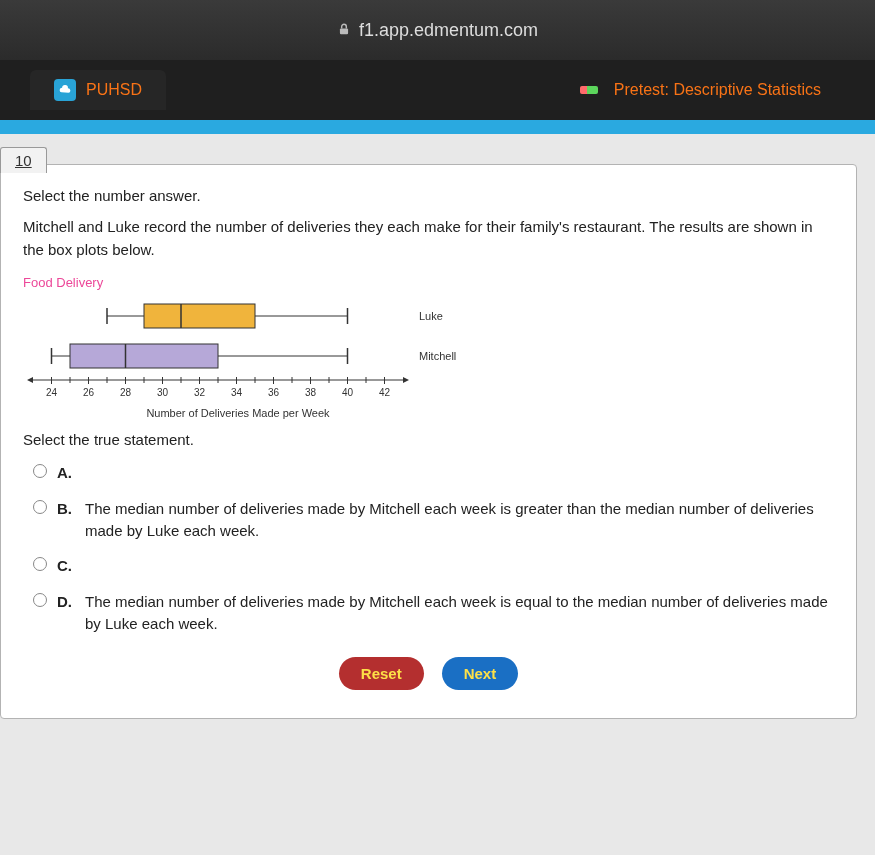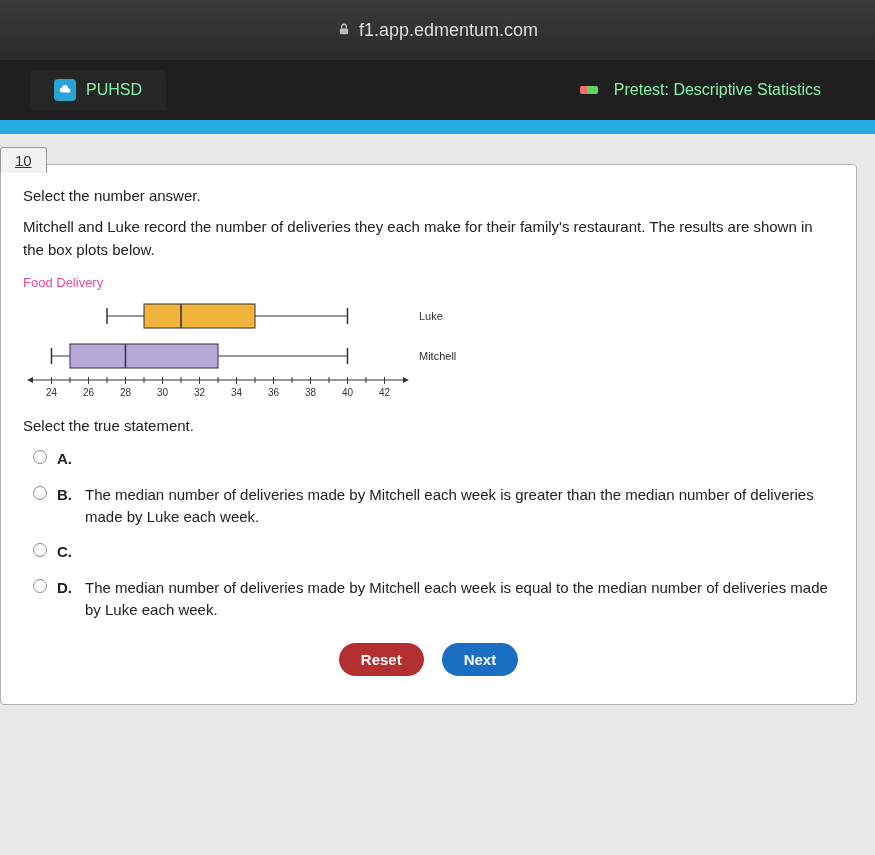--- a/index.html
+++ b/index.html
@@ -1,19 +1,19 @@
 <!DOCTYPE html>
 <html><head>
 <meta charset="utf-8">
 <style>
 * { box-sizing: border-box; margin: 0; padding: 0; }
 html, body { width: 875px; height: 855px; font-family: Arial, Helvetica, sans-serif; background: #e8e8e8; overflow: hidden; }
 .browser-top { background: linear-gradient(#3a3a3a,#2b2b2b); height: 60px; display: flex; align-items: center; justify-content: center; color: #ddd; font-size: 18px; }
 .browser-top .lock-icon { margin-right: 8px; color: #bbb; }
-.tabs-row { background: #1f1f1f; height: 60px; display: flex; align-items: center; color: #86efac; gap: 31px; }
+.tabs-row { background: #1f1f1f; height: 60px; display: flex; align-items: center; color: #f97316; gap: 31px; }
 .tab { display: flex; align-items: center; height: 40px; padding: 0 24px; margin-left: 30px; gap: 10px; font-size: 16px; }
 .tab.active { background: #262626; border-radius: 6px 6px 0 0; }
 .cloud-icon { width: 22px; height: 22px; background: #29a3d6; border-radius: 4px; display: inline-flex; align-items: center; justify-content: center; color: #fff; font-size: 13px; }
 .tab.right { margin-left: auto; margin-right: 30px; }
 .dash-icon { display: inline-block; width: 18px; height: 8px; background: linear-gradient(90deg,#ff6b6b 40%,#5cd65c 40%); border-radius: 2px; margin-right: 6px; }
 .blue-strip { height: 14px; background: #2aa9e0; }
 .content-wrap { background: #e8e8e8; padding: 20px 0 0 0; }
 .question-box { margin: 10px 18px 0 0; background: #fff; border: 1px solid #b3b3b3; border-radius: 4px; padding: 0; position: relative; }
 .qnum-tab { position: absolute; top: -18px; left: -1px; background: #f2f2f2; border: 1px solid #999; border-bottom: none; padding: 4px 14px; font-size: 15px; color: #333; border-radius: 3px 3px 0 0; text-decoration: underline; }
 .qbody { padding: 22px 22px 18px 22px; color: #222; font-size: 15px; }
@@ -25,21 +25,21 @@
 svg.box-svg { width: 390px; height: 40px; }
 .series-label { font-size: 11px; color: #333; margin-left: 6px; }
 .axis-svg { width: 430px; height: 26px; }
 .axis-label { text-align: center; font-size: 11px; color: #333; margin-top: 2px; width: 430px; }
 .select-true { margin: 12px 0 10px 0; }
 .choices { margin-left: 10px; }
 .choice { display: flex; align-items: flex-start; gap: 10px; margin: 14px 0; font-size: 15px; line-height: 1.45; }
 .radio { width: 14px; height: 14px; border: 1.5px solid #888; border-radius: 50%; flex: 0 0 14px; margin-top: 2px; background: #fff; cursor: pointer; }
 .choice-letter { font-weight: bold; min-width: 18px; }
 .btn-row { display: flex; justify-content: center; gap: 18px; margin: 22px 0 10px 0; }
-.btn { border: none; border-radius: 18px; padding: 8px 22px; color: #ffffff; font-size: 15px; font-weight: bold; cursor: pointer; }
+.btn { border: none; border-radius: 18px; padding: 8px 22px; color: #fde047; font-size: 15px; font-weight: bold; cursor: pointer; }
 .btn.reset { background: #b42f2f; }
 .btn.next { background: #1a6fc4; }
 </style>
 </head>
 <body>
 
 <div class="browser-top">
   <span class="lock-icon">
     <svg width="14" height="14" viewBox="0 0 24 24" fill="none" stroke="#bbb" stroke-width="2.5">
         <rect x="5" y="11" width="14" height="10" rx="2" fill="#bbb" stroke="none"></rect>
@@ -126,20 +126,21 @@
             <line x1="269" x2="269" y1="1" y2="7" stroke="#333"></line>
             <line x1="287.5" x2="287.5" y1="1" y2="8" stroke="#333"></line>
             <text x="287.5" y="20" font-size="10" text-anchor="middle" fill="#333">38</text>
             <line x1="306" x2="306" y1="1" y2="7" stroke="#333"></line>
             <line x1="324.5" x2="324.5" y1="1" y2="8" stroke="#333"></line>
             <text x="324.5" y="20" font-size="10" text-anchor="middle" fill="#333">40</text>
             <line x1="343" x2="343" y1="1" y2="7" stroke="#333"></line>
             <line x1="361.5" x2="361.5" y1="1" y2="8" stroke="#333"></line>
             <text x="361.5" y="20" font-size="10" text-anchor="middle" fill="#333">42</text>
           </svg>
+        <div class="axis-label">Number of Deliveries Made per Week</div>
       </div>
 
       <p class="select-true">Select the true statement.</p>
 
       <div class="choices" id="choices">
           <div class="choice">
             <span class="radio"></span>
             <span class="choice-letter">A.</span>
           </div>
           <div class="choice">

